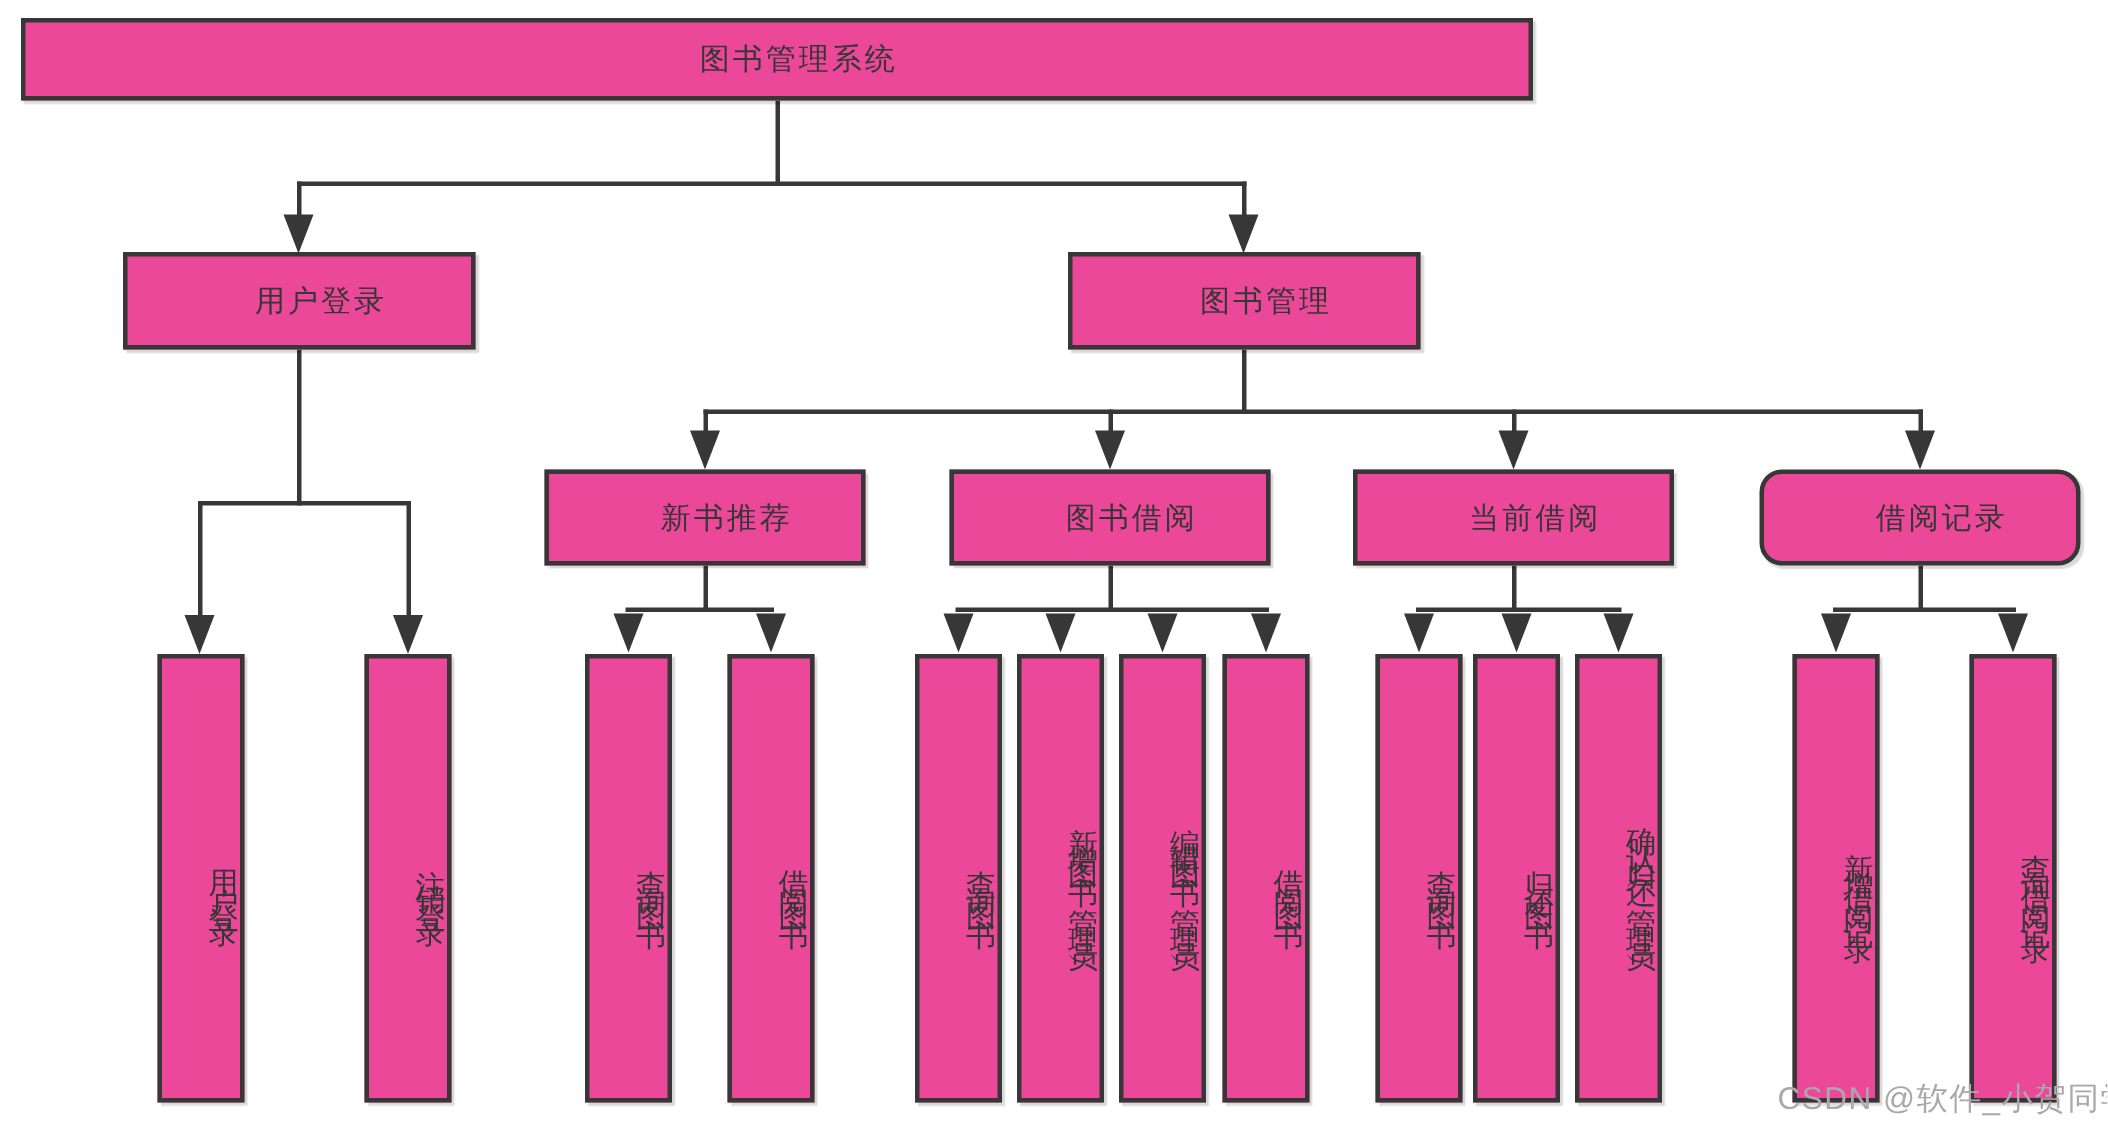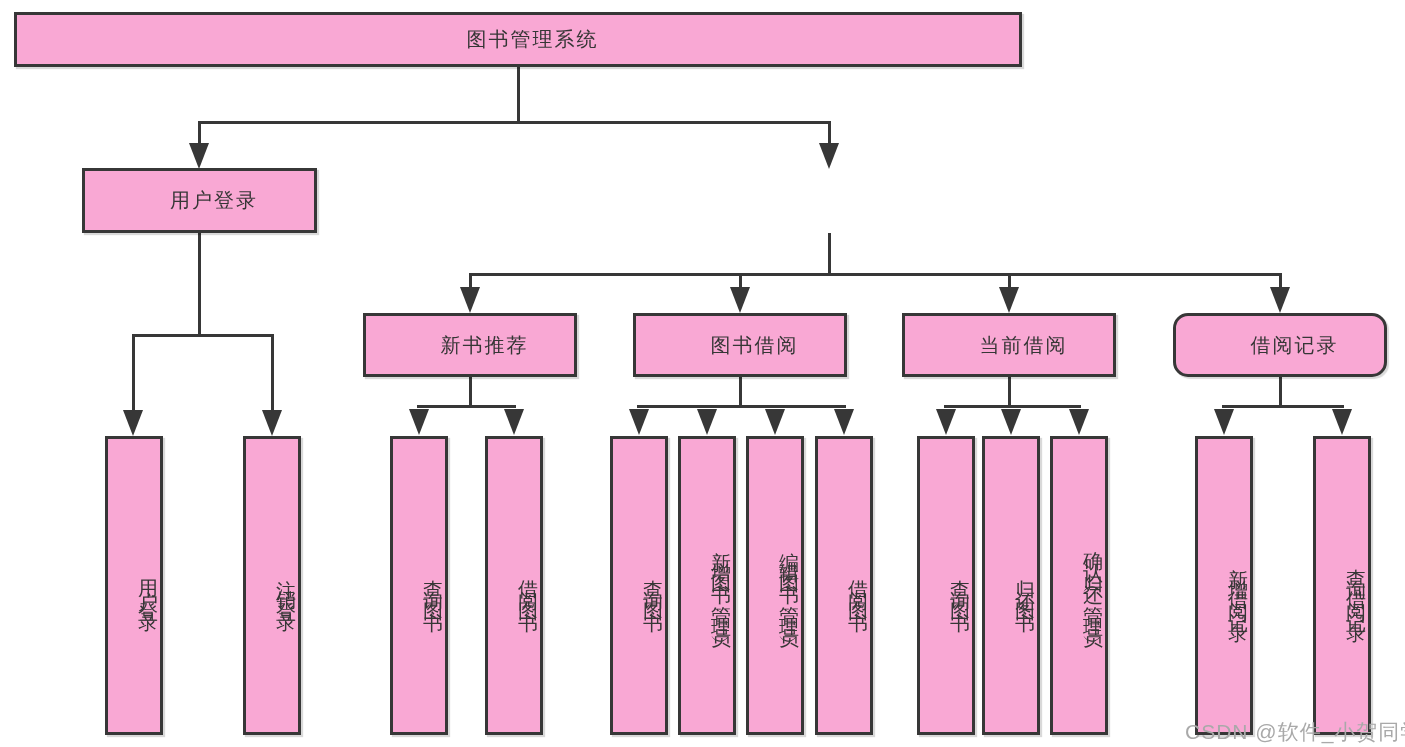--- a/index.html
+++ b/index.html
@@ -7,21 +7,21 @@
     position:relative;width:1405px;height:747px;background:#ffffff;overflow:hidden;
     font-family:"Liberation Sans","DejaVu Sans",sans-serif;color:#363636;
   }
   
   .hl{position:absolute;height:3px;background:#373737;}
   .vl{position:absolute;width:3px;background:#373737;}
   .arrow{position:absolute;width:0;height:0;
     border-left:10px solid transparent;border-right:10px solid transparent;
     border-top:26px solid #373737;}
   
-  .box{position:absolute;background:#f9a8d4;border:3px solid #373737;box-sizing:border-box;
+  .box{position:absolute;background:#ec4899;border:3px solid #373737;box-sizing:border-box;
     display:flex;align-items:center;justify-content:center;
     font-size:20px;letter-spacing:2px;color:#363636;
     box-shadow:2px 2px 1px rgba(0,0,0,0.15);padding-left:29px;}
   .leaf{font-size:20px;letter-spacing:0;}
   .leaf span{writing-mode:vertical-rl;text-orientation:mixed;letter-spacing:11px;line-height:1;}
   .watermark{position:absolute;font-size:21px;color:#a9a9a9;letter-spacing:1px;z-index:5;white-space:nowrap;}
 </style>
 </head>
 <body>
 
@@ -71,20 +71,21 @@
   <div class="arrow" style="left:1069px;top:409px;"></div>
 
   <div class="vl" style="left:1279px;top:377px;height:31px;"></div>
   <div class="hl" style="left:1222px;top:405px;width:122px;"></div>
   <div class="arrow" style="left:1214px;top:409px;"></div>
   <div class="arrow" style="left:1332px;top:409px;"></div>
 
   <div class="box" style="left:14px;top:12px;width:1008px;height:55px;">图书管理系统</div>
 
   <div class="box" style="left:82px;top:168px;width:235px;height:65px;">用户登录</div>
+  <div class="box" style="left:712px;top:168px;width:235px;height:65px;">图书管理</div>
 
   <div class="box" style="left:363px;top:313px;width:214px;height:64px;">新书推荐</div>
   <div class="box" style="left:633px;top:313px;width:214px;height:64px;">图书借阅</div>
   <div class="box" style="left:902px;top:313px;width:214px;height:64px;">当前借阅</div>
   <div class="box" style="left:1173px;top:313px;width:214px;height:64px;border-radius:15px;">借阅记录</div>
 
   <div class="box leaf" style="left:105px;top:436px;width:58px;height:299px;">
     <span>用户登录</span>
   </div>
   <div class="box leaf" style="left:243px;top:436px;width:58px;height:299px;">

